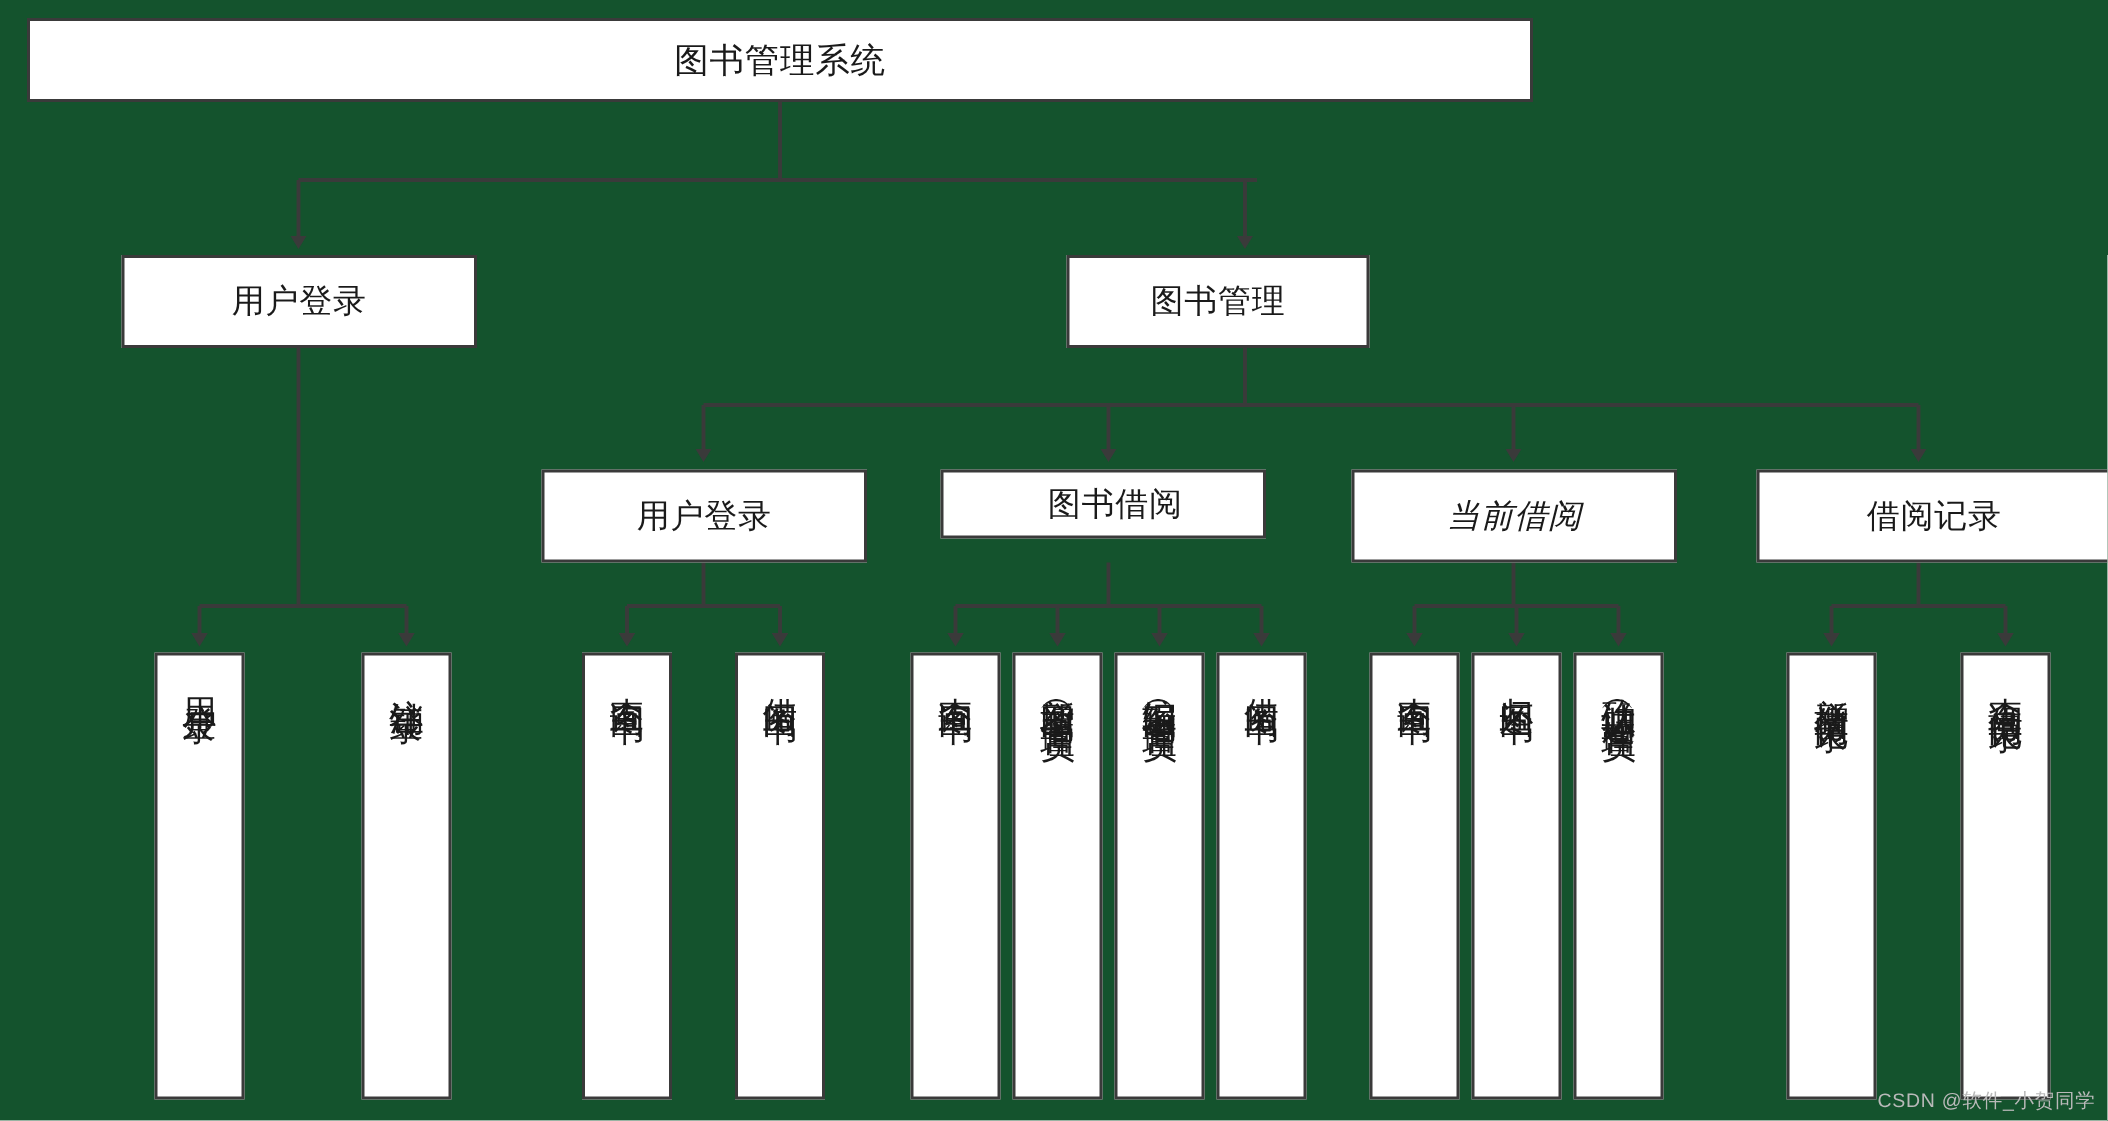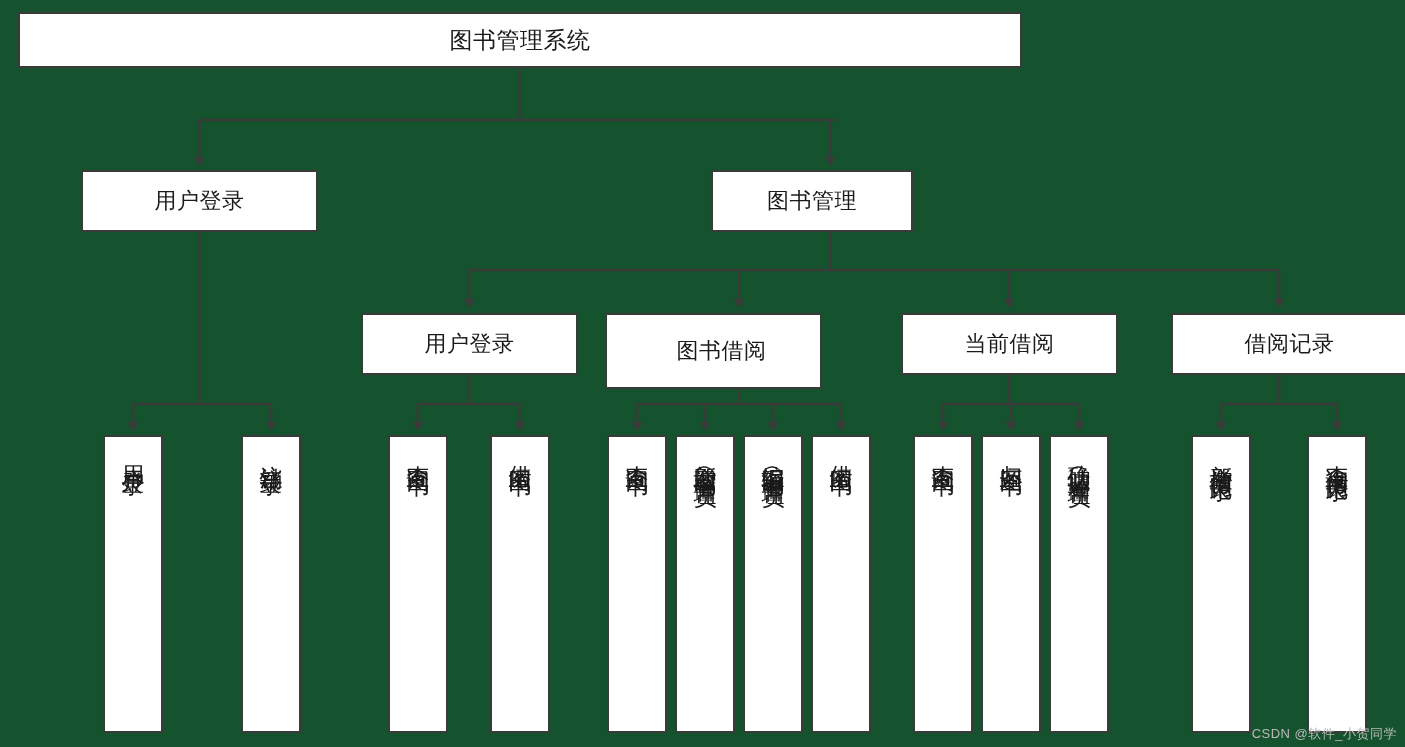--- a/index.html
+++ b/index.html
@@ -130,24 +130,24 @@
   <div class="node h" style="left:81px; top:170px; width:237px; height:62px;">
     <span class="nlabel">用户登录</span>
   </div>
   <div class="node h" style="left:711px; top:170px; width:202px; height:62px;">
     <span class="nlabel">图书管理</span>
   </div>
 
   <div class="node h" style="left:361px; top:313px; width:217px; height:62px;">
     <span class="nlabel">用户登录</span>
   </div>
-  <div class="node h" style="left:605px; top:313px; width:217px; height:76px;padding-left:16px;">
+  <div class="node h" style="left:627px; top:313px; width:217px; height:46px;padding-left:16px;">
     <span class="nlabel">图书借阅</span>
   </div>
-  <div class="node h" style="left:901px; top:313px; width:217px; height:62px;">
+  <div class="node h" style="left:901px; top:313px; width:217px; height:62px;font-style:italic;">
     <span class="nlabel">当前借阅</span>
   </div>
   <div class="node h" style="left:1171px; top:313px; width:237px; height:62px;">
     <span class="nlabel">借阅记录</span>
   </div>
 
   <div class="node v" style="left:103px; top:435px; width:60px; height:298px;">
     <span class="nlabel">用户登录</span>
   </div>
   <div class="node v" style="left:241px; top:435px; width:60px; height:298px;">

